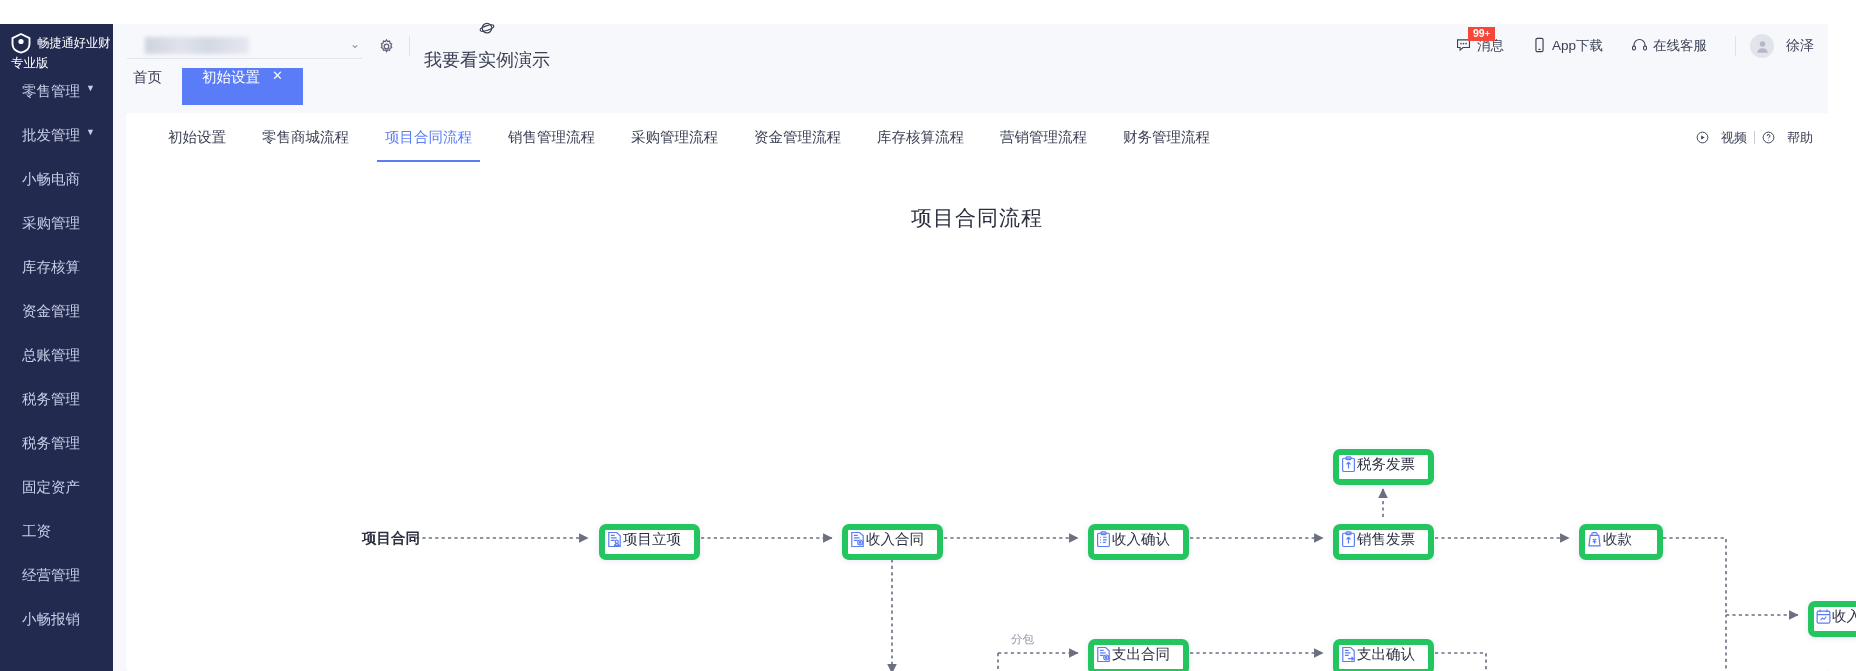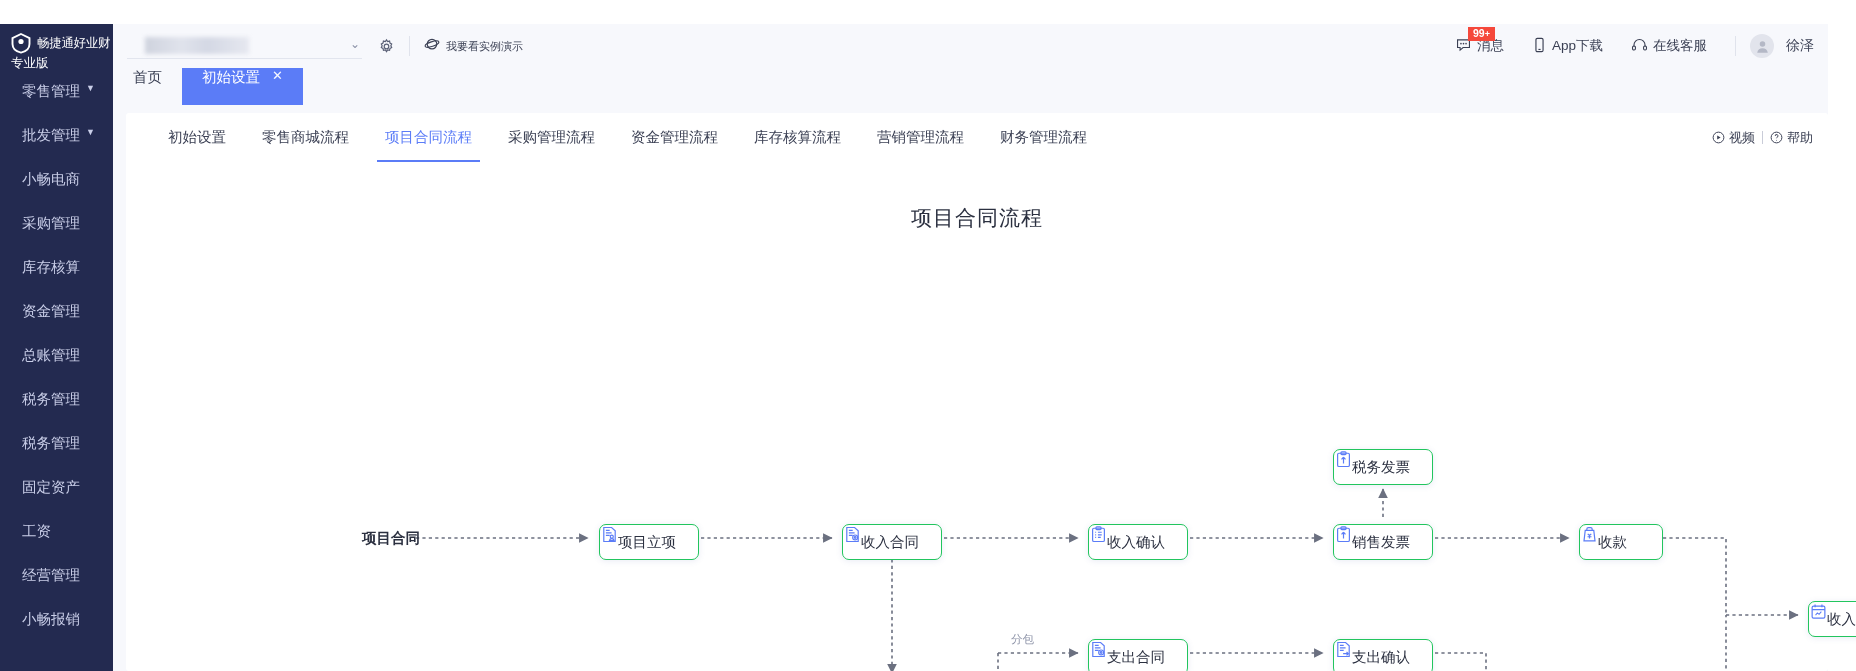--- a/index.html
+++ b/index.html
@@ -53,21 +53,21 @@
     background: linear-gradient(90deg,#cfd3de 0%,#e0e3ec 35%,#d4d8e4 60%,#e6e8f0 100%);
     filter: blur(2.2px);
     margin-left: 18px;
   }
   .hdr-caret {
     position: absolute; right: 2px; top: 4px;
     color: #8d93a8; font-size: 12px;
   }
   .hdr-gear { margin-left: 16px; color: #5a6076; display: flex; align-items: center; cursor: pointer; }
   .hdr-sep { width: 1px; height: 20px; background: #e0e3ec; margin: 0 14px; }
-  .hdr-demo { display: flex; align-items: center; gap: 6px; color: #3b4054; font-size: 11px; cursor: pointer; }
+  .hdr-demo { display: flex; align-items: center; gap: 6px; color: #3b4054; font-size: 18px; cursor: pointer; flex-direction: column; }
   .hdr-right { margin-left: auto; display: flex; align-items: center; gap: 0; padding-right: 10px; }
   .hdr-btn {
     display: flex; align-items: center; gap: 5px;
     color: #3b4054; font-size: 13.5px; padding: 0 14px; cursor: pointer; position: relative;
   }
   .badge-99 {
     position: absolute; left: 27px; top: -9px;
     background: #f5483b; color: #fff; font-size: 10.5px; font-weight: bold;
     border-radius: 0; padding: 1px 5px 1.5px 5px; line-height: 1.1;
   }
@@ -109,36 +109,36 @@
   }
   .subtab.active { color: #5b7cf7; }
   .subtab.active::after {
     content: ""; position: absolute; left: 10px; right: 10px; bottom: 0;
     height: 2px; background: #5b7cf7;
   }
   .subtabs-right {
     margin-left: auto; display: flex; align-items: center; gap: 0;
     padding-right: 8px; font-size: 13px; color: #3b4054;
   }
-  .srbtn { display: flex; align-items: center; gap: 4px; cursor: pointer; padding: 0 7px; }
+  .srbtn { display: flex; align-items: center; gap: 12px; cursor: pointer; padding: 0 7px; }
   .srsep { width: 1px; height: 13px; background: #c9ccd8; }
 
   .flow-title {
     text-align: center; font-size: 21px; color: #2b3040; margin-top: 42px;
     letter-spacing: 1px;
   }
 
   
   .flow { position: absolute; left: 0; top: 0; right: 0; bottom: 0; }
   .flow svg { position: absolute; left: 0; top: 0; }
   .node {
     position: absolute;
-    background: #ffffff; border: 1px solid #22c55e; border-radius: 7px;
+    background: #ffffff; border: 6px solid #22c55e; border-radius: 7px;
     box-shadow: 0 1px 6px rgba(86,100,170,0.13);
-    height: 36px; display: flex; align-items: center; gap: 7px;
+    height: 36px; display: flex; gap: 7px;
     padding: 0 13px 0 11px; white-space: nowrap; cursor: pointer;
   }
   .node .nlabel { font-size: 14.5px; color: #2b3040; }
   .node svg { flex: none; }
   .rowlabel {
     position: absolute; font-size: 14.5px; color: #2b3040; white-space: nowrap;
   }
   .edgelabel {
     position: absolute; font-size: 11.5px; color: #8d93a8; white-space: nowrap;
   }
@@ -293,20 +293,21 @@
       </div>
     </div>
 
   <div class="content">
     <div class="card">
 
       <div class="subtabs" id="subtabs">
         <div class="subtab">初始设置</div>
           <div class="subtab">零售商城流程</div>
           <div class="subtab active">项目合同流程</div>
+          <div class="subtab">销售管理流程</div>
           <div class="subtab">采购管理流程</div>
           <div class="subtab">资金管理流程</div>
           <div class="subtab">库存核算流程</div>
           <div class="subtab">营销管理流程</div>
           <div class="subtab">财务管理流程</div>
           <div class="subtabs-right" id="subtabs-right">
             <div class="srbtn">
               <span style="display: flex;">
                 <svg width="13" height="13" viewBox="0 0 16 16" fill="none" stroke="#3b4054" stroke-width="1.2">
                   <circle cx="8" cy="8" r="6.6"></circle>

